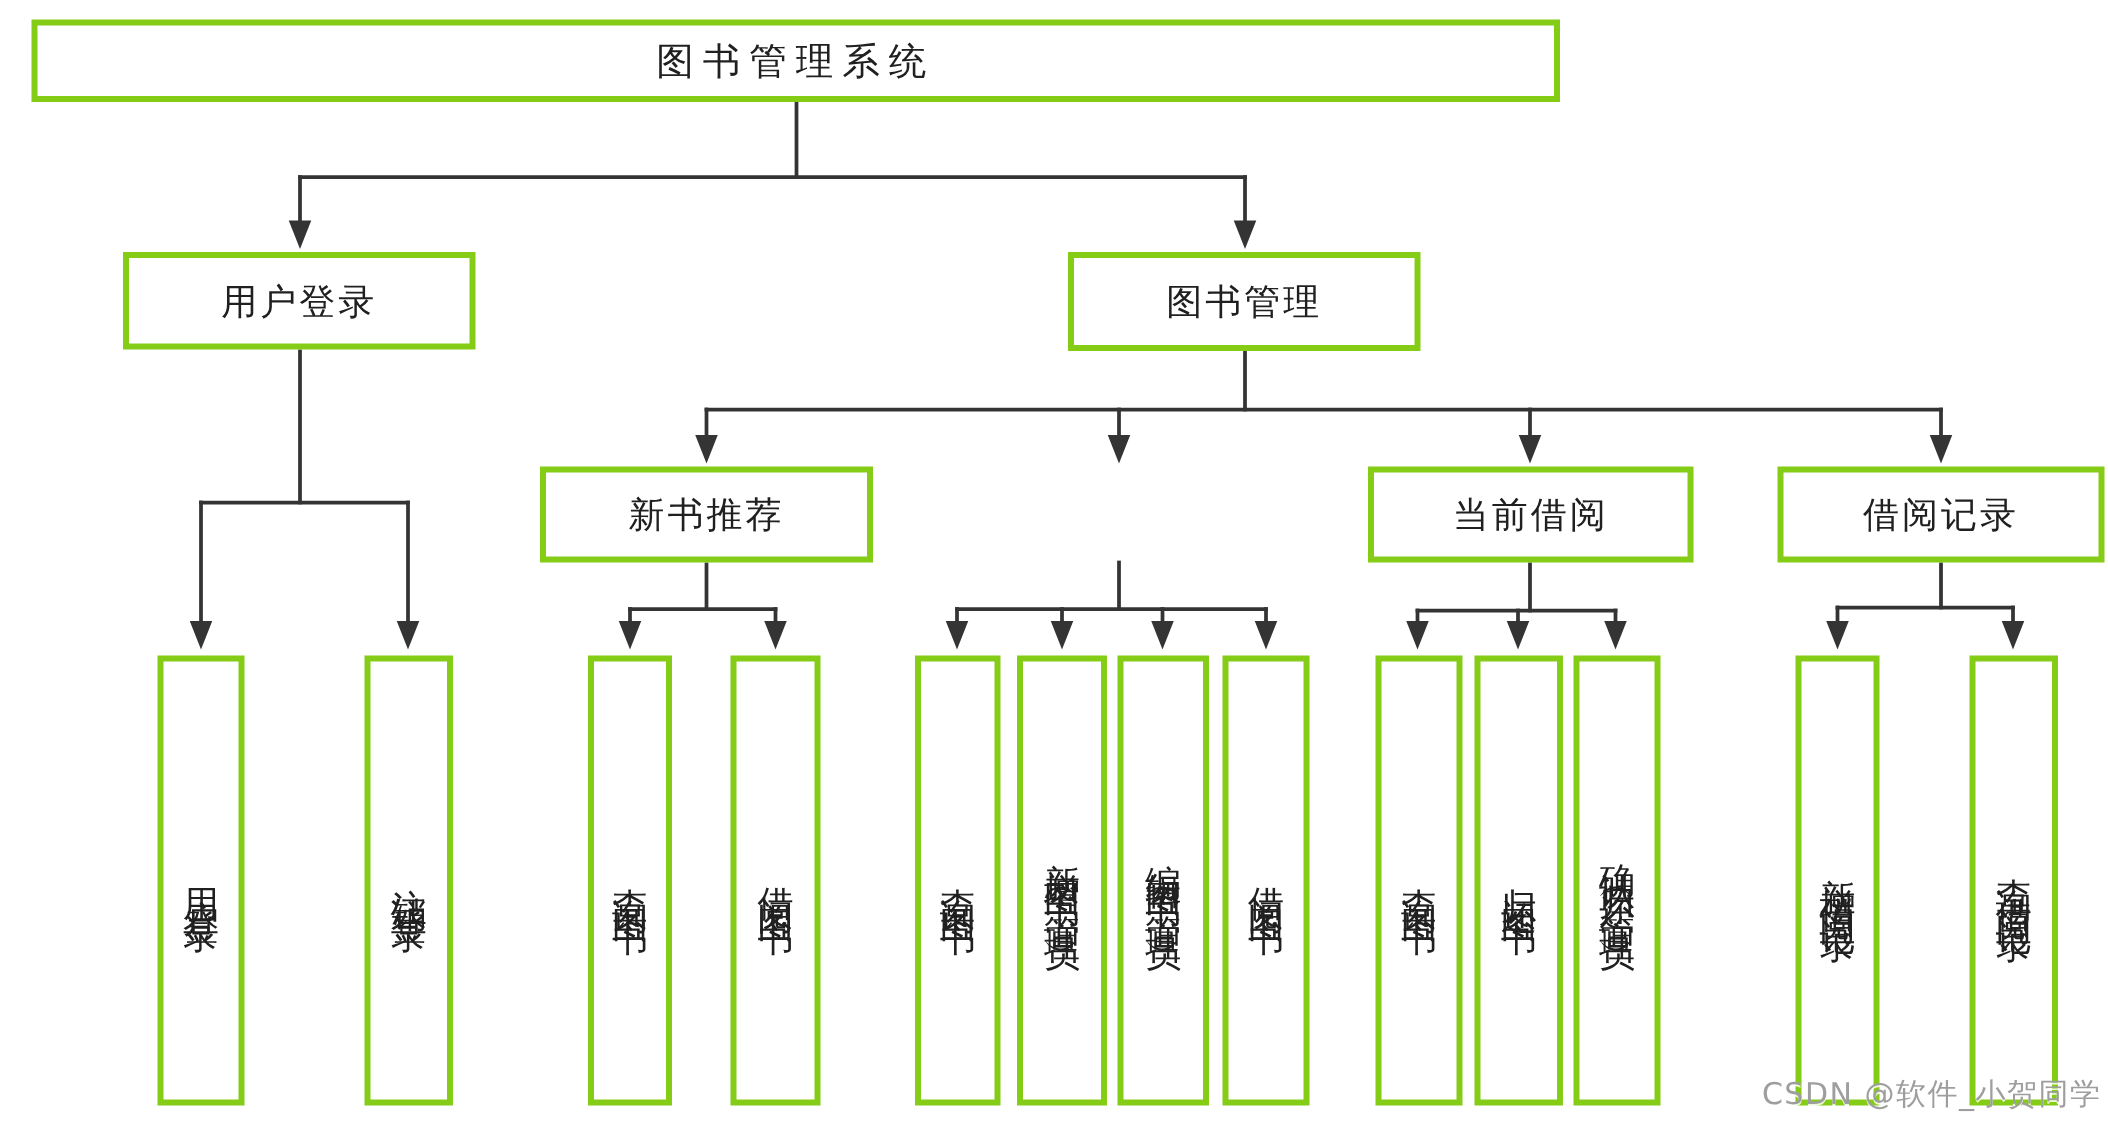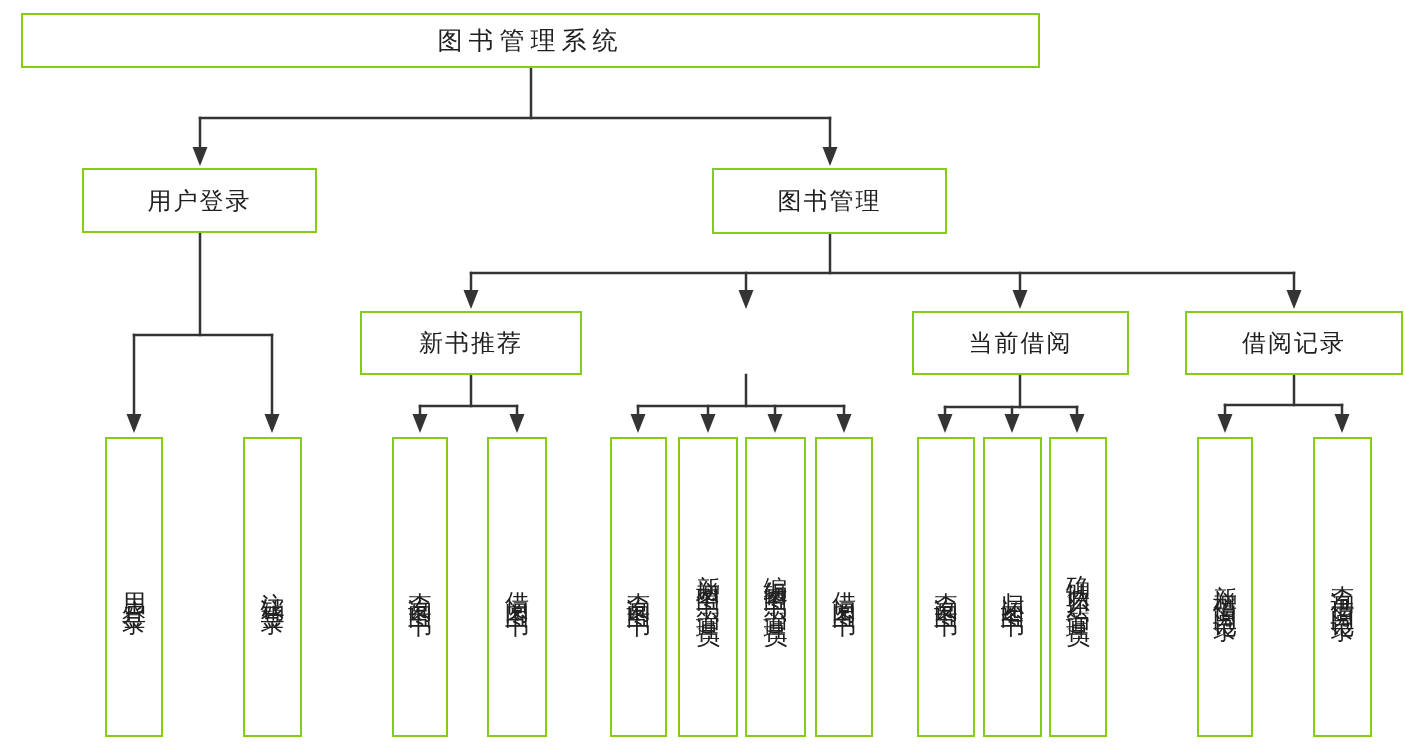--- a/index.html
+++ b/index.html
@@ -8,21 +8,21 @@
     width:1405px;height:747px;
     background:#ffffff;
     font-family:"DejaVu Sans","Liberation Sans",sans-serif;
     color:#202020;
     overflow:hidden;
   }
   svg.wires{position:absolute;left:0;top:0;z-index:1;}
   .node{
     position:absolute;
     box-sizing:border-box;
-    border:2px solid #84cc16;
+    border:4px solid #84cc16;
     background:#ffffff;
     display:flex;
     align-items:center;
     justify-content:center;
     z-index:2;
     font-size:24px;
     letter-spacing:2px;
     text-align:center;
     white-space:nowrap;
   }
@@ -124,13 +124,14 @@
   <div class="node v" style="left:745px;top:437px;width:61px;height:300px">编辑图书（管理员）</div>
   <div class="node v" style="left:815px;top:437px;width:58px;height:300px">借阅图书</div>
 
   <div class="node v" style="left:917px;top:437px;width:58px;height:300px">查询图书</div>
   <div class="node v" style="left:983px;top:437px;width:59px;height:300px">归还图书</div>
   <div class="node v" style="left:1049px;top:437px;width:58px;height:300px">确认归还（管理员）</div>
 
   <div class="node v" style="left:1197px;top:437px;width:56px;height:300px">新增借阅记录</div>
   <div class="node v" style="left:1313px;top:437px;width:59px;height:300px">查询借阅记录</div>
 
+  <div class="watermark">CSDN @软件_小贺同学</div>
 </div>
 
 </body></html>

